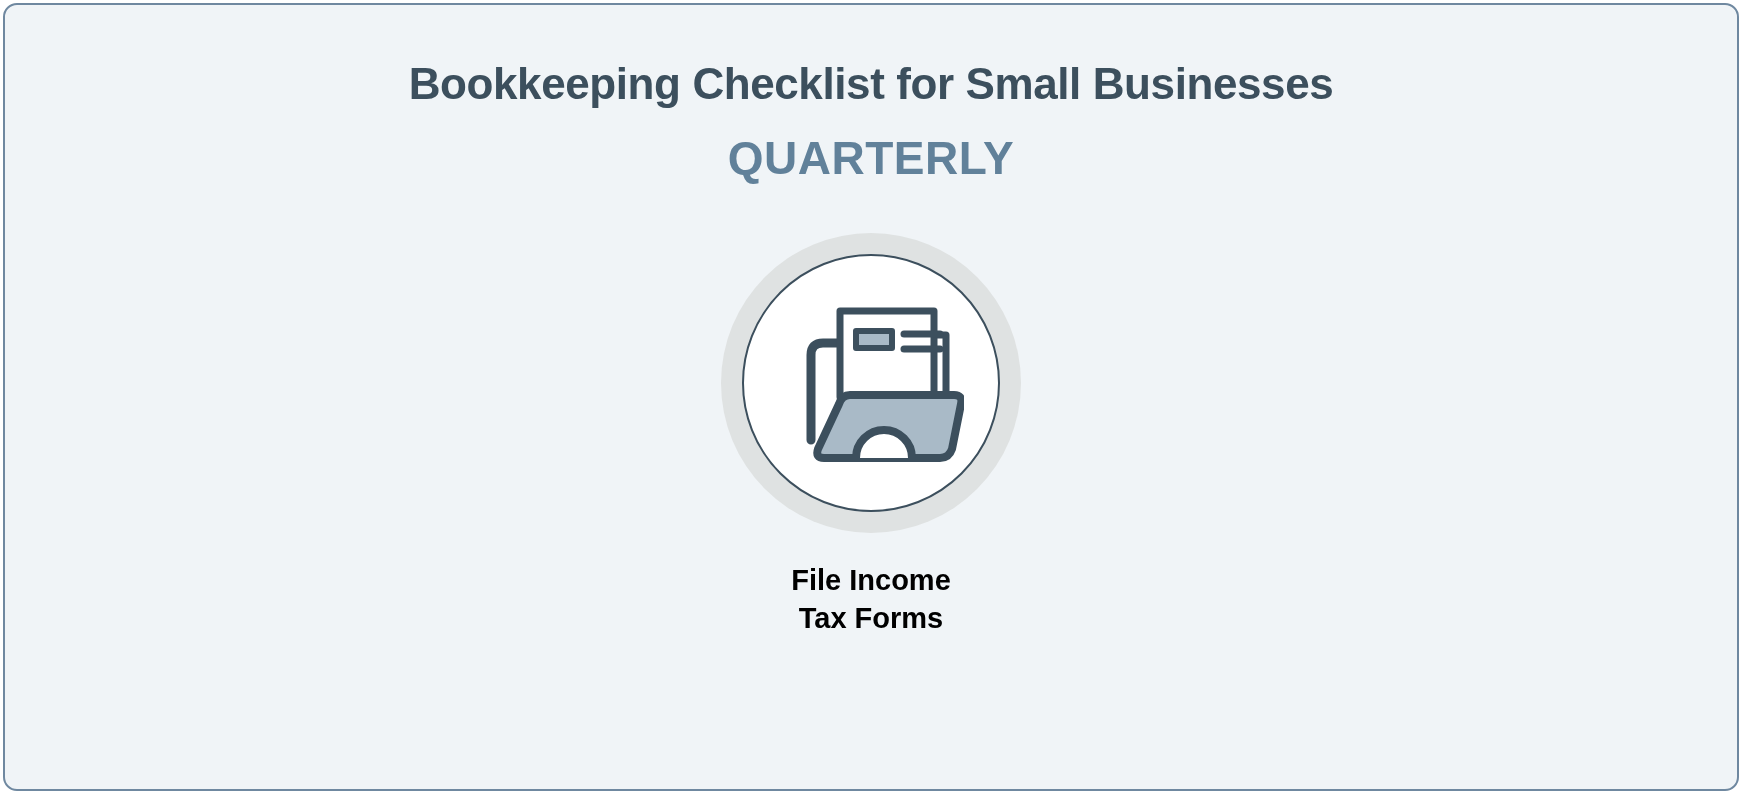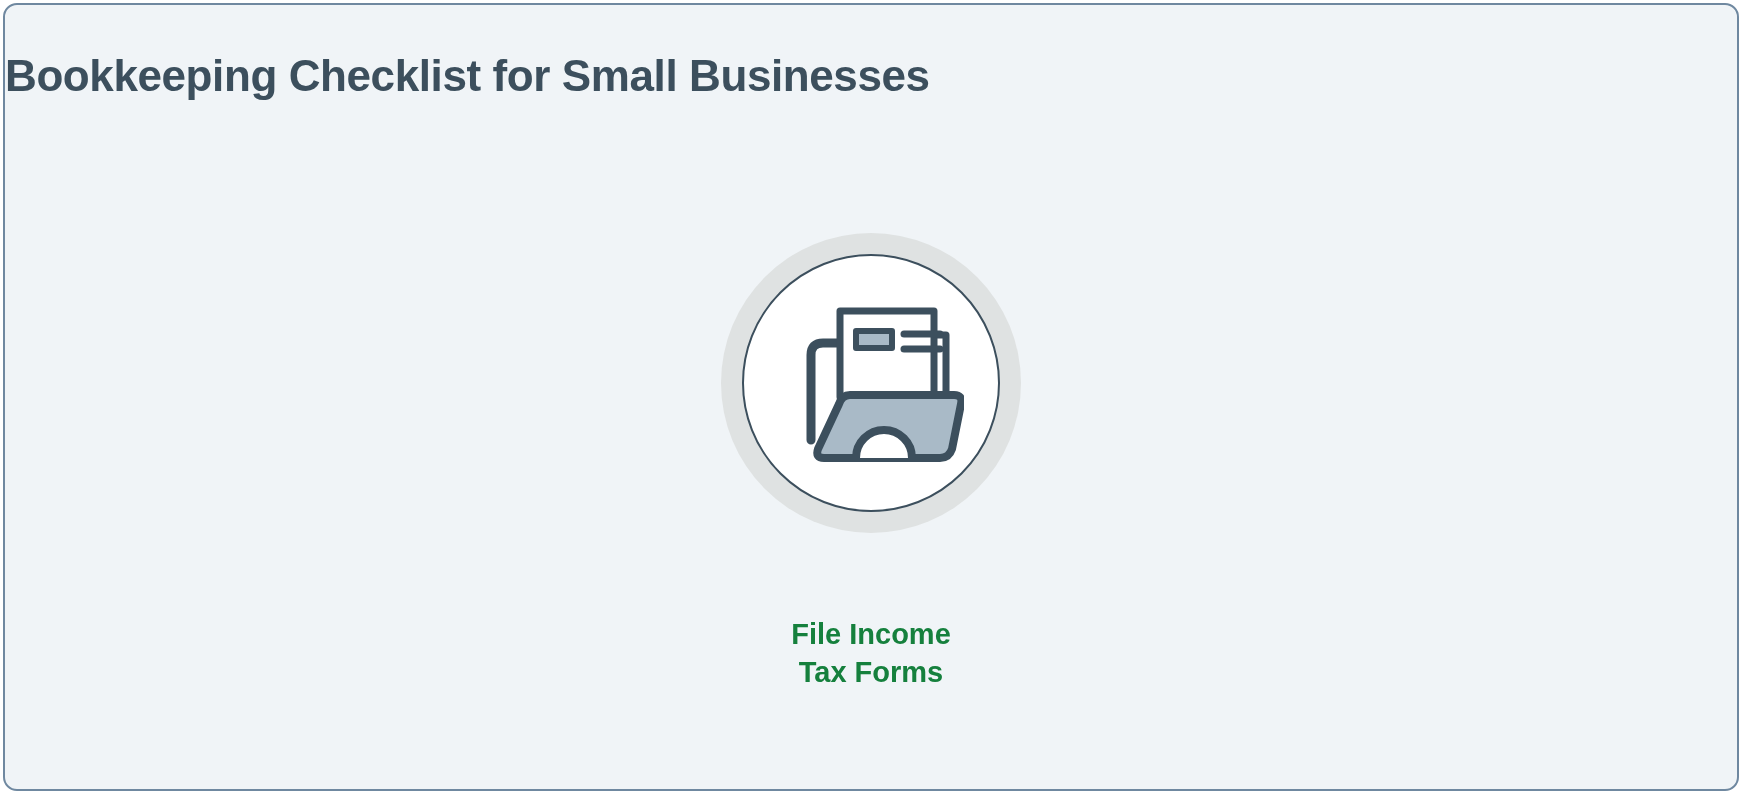--- a/index.html
+++ b/index.html
@@ -23,23 +23,23 @@
     box-sizing: border-box;
     background: #f0f4f7;
     border: 2px solid #6f88a0;
     border-radius: 14px;
     overflow: hidden;
   }
 
   .header-block {
     position: absolute;
     left: 0;
-    top: 0;
+    top: 8px;
     width: 100%;
-    text-align: left;
+    text-align: center;
   }
 
   .main-title {
     margin: 0;
     padding-top: 46px;
     font-size: 44px;
     font-weight: bold;
     letter-spacing: -0.4px;
     color: #3c4f5d;
     line-height: 1.15;
@@ -92,36 +92,37 @@
     display: flex;
     align-items: center;
     justify-content: center;
   }
 
   .icon-inner svg {
     display: block;
   }
 
   .item-label {
-    margin-top: 82px;
+    margin-top: 28px;
     font-size: 29px;
     font-weight: bold;
-    color: #15803d;
+    color: #000000;
     text-align: center;
     line-height: 1.32;
     white-space: pre-line;
   }
 </style>
 </head>
 <body>
 
 <div class="infographic-card">
 
   <div class="header-block">
     <h1 class="main-title">Bookkeeping Checklist for Small Businesses</h1>
+    <h2 class="sub-title">QUARTERLY</h2>
   </div>
 
   <div class="items-row">
 
     <div class="item-col">
       <div class="icon-badge">
         <div class="icon-inner">
           <span>
             <svg width="186" height="168" viewBox="0 0 186 168">
 

